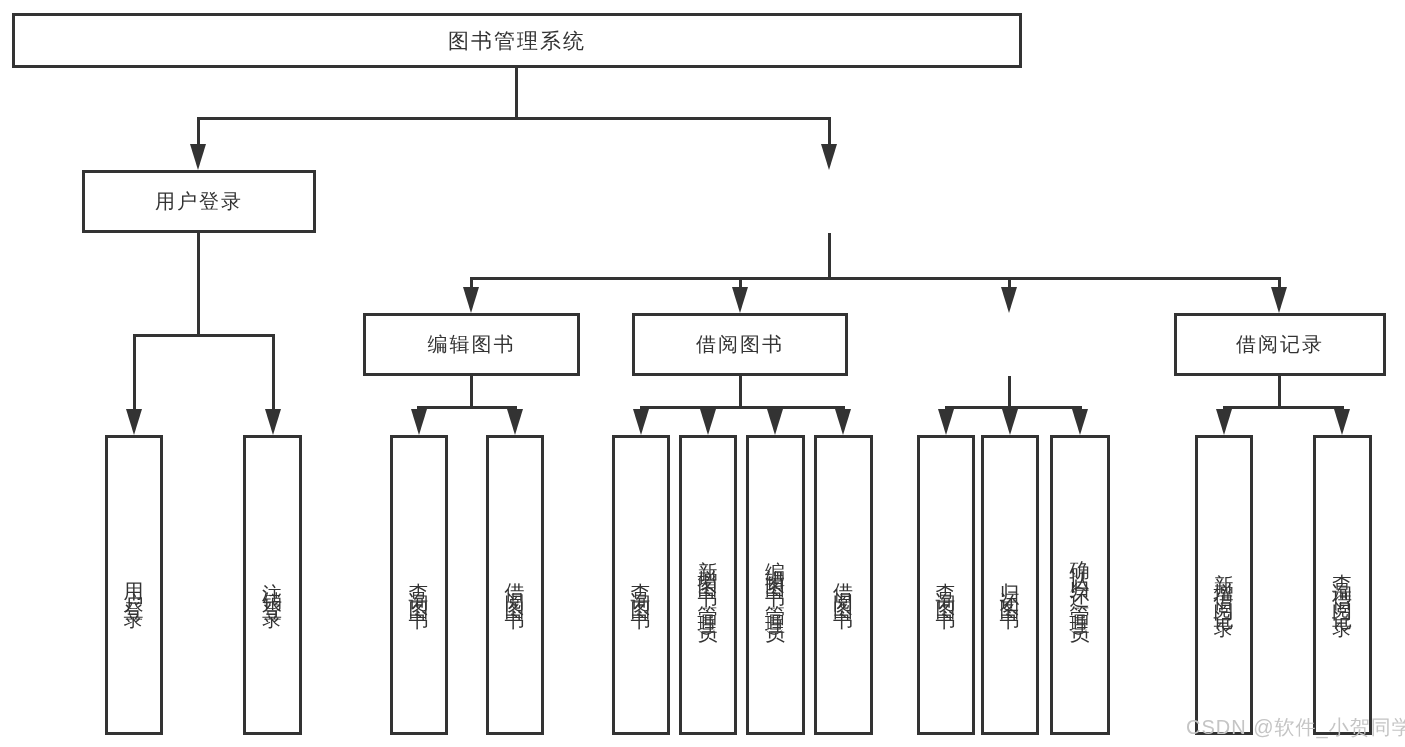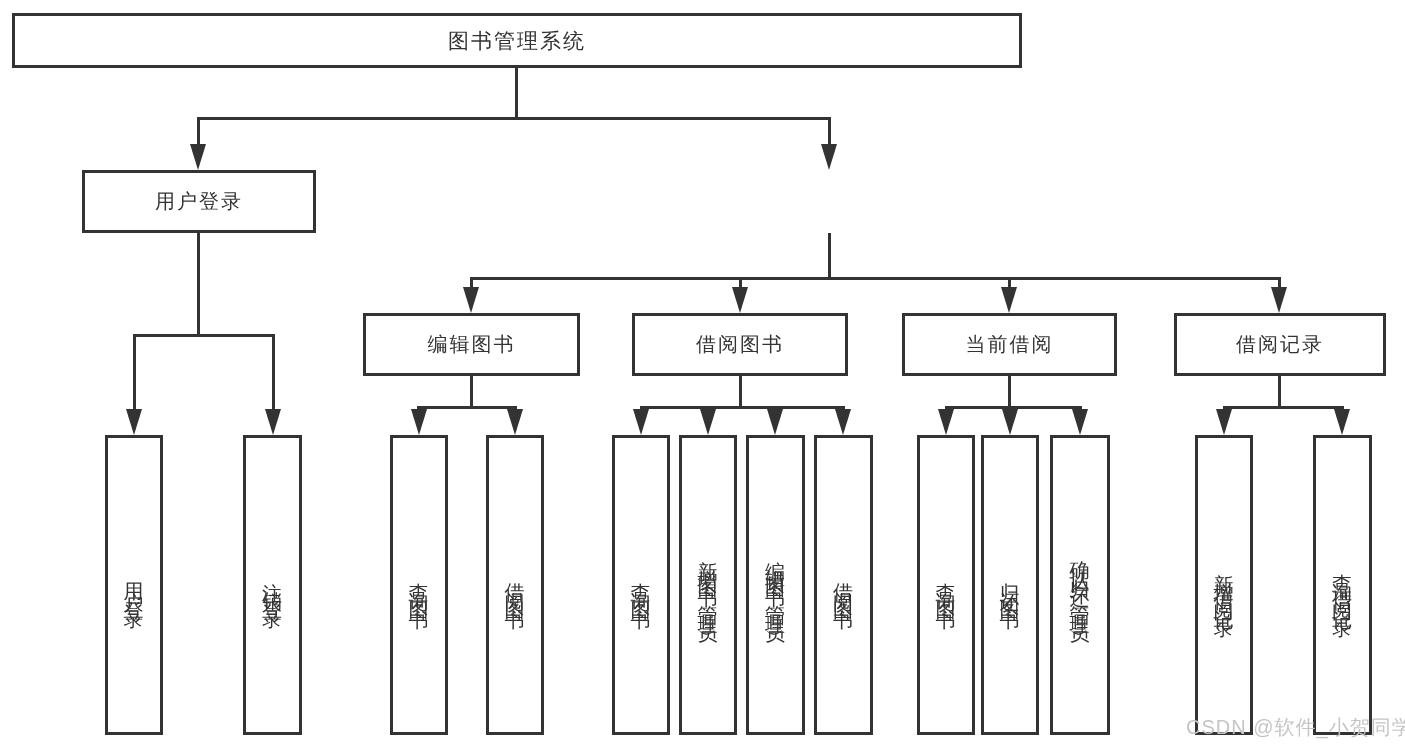--- a/index.html
+++ b/index.html
@@ -103,23 +103,20 @@
   <div class="arrow" style="left:732px; top:287px;"></div>
   <div class="arrow" style="left:1001px; top:287px;"></div>
   <div class="arrow" style="left:1271px; top:287px;"></div>
 
   <div class="box" style="left:363px; top:313px; width:217px; height:63px;">
     <span class="hlabel">编辑图书</span>
   </div>
   <div class="box" style="left:632px; top:313px; width:216px; height:63px;">
     <span class="hlabel">借阅图书</span>
   </div>
-  <div class="box" style="left:902px; top:313px; width:215px; height:63px;">
-    <span class="hlabel">当前借阅</span>
-  </div>
   <div class="box" style="left:1174px; top:313px; width:212px; height:63px;">
     <span class="hlabel">借阅记录</span>
   </div>
 
   <div class="vline" style="left:470px; top:376px; height:33px;"></div>
   <div class="hline" style="left:417px; top:406px; width:100px;"></div>
   <div class="arrow" style="left:411px; top:409px;"></div>
   <div class="arrow" style="left:507px; top:409px;"></div>
 
   <div class="vline" style="left:739px; top:376px; height:33px;"></div>

